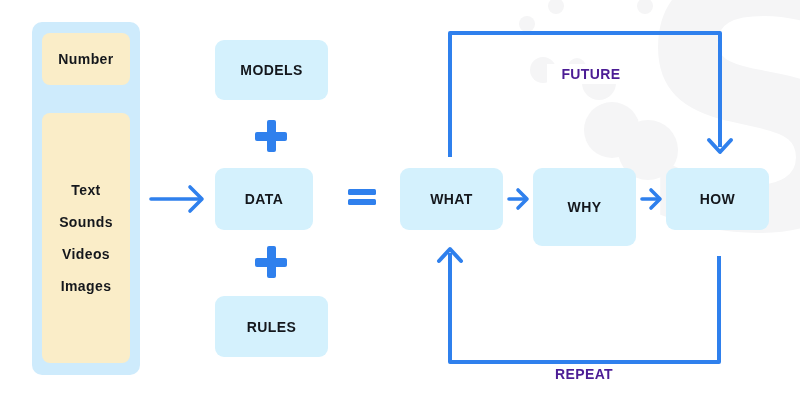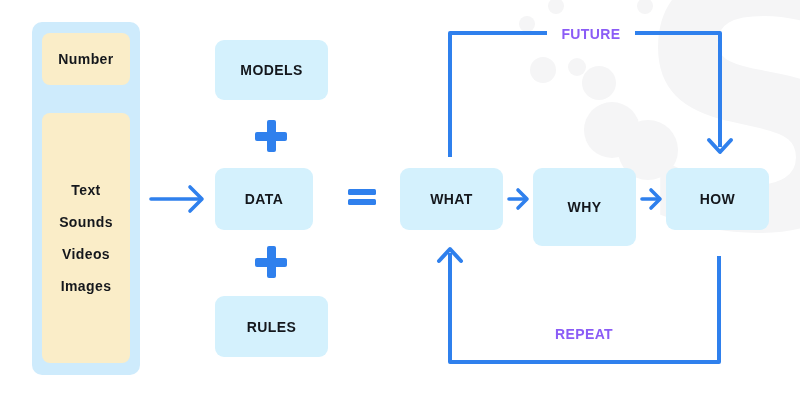--- a/index.html
+++ b/index.html
@@ -84,24 +84,25 @@
   .why-box  { left: 533px; top: 168px; width: 103px; height: 78px; }
   .how-box  { left: 666px; top: 168px; width: 103px; height: 62px; justify-content: center; }
 
   
   .loop-label {
     position: absolute;
     z-index: 2;
     font-weight: bold;
     font-size: 14px;
     letter-spacing: 0.4px;
-    color: #8b5cf6;
+    color: #4c1d95;
     text-align: center;
     background: #ffffff;
     padding: 2px 0;
+    margin-top: 40px;
   }
   .future-label { left: 547px; top: 24px;  width: 88px; }
   .repeat-label { left: 544px; top: 324px; width: 80px; background: transparent; }
 
   
   .arrows { position: absolute; left: 0; top: 0; z-index: 1; pointer-events: none; }
 </style>
 </head>
 <body>
 

